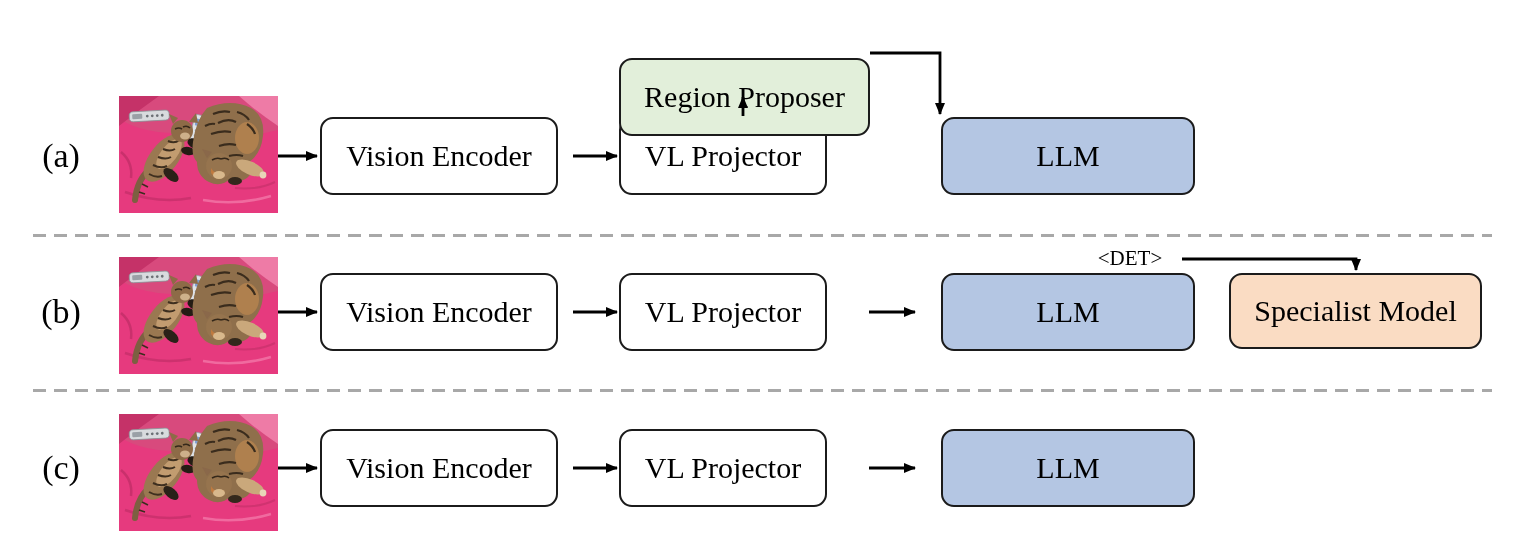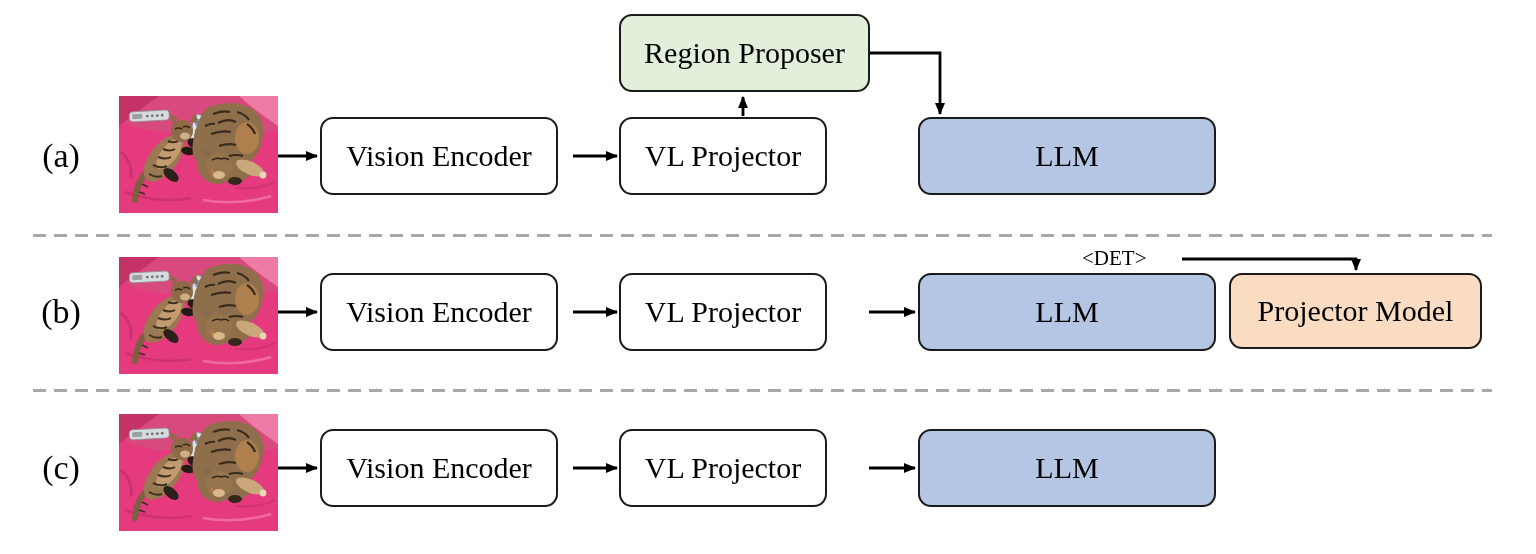--- a/index.html
+++ b/index.html
@@ -13,31 +13,31 @@
   }
   .lbl-a{top:138px}.lbl-b{top:294px}.lbl-c{top:450px}
   .box{
     position:absolute;height:78px;box-sizing:border-box;
     border:2.5px solid #1b1b1b;border-radius:13px;
     display:flex;align-items:center;justify-content:center;
     font-size:30px;background:#fff;white-space:nowrap;
   }
   .x-ve{left:320px;width:238px}
   .x-vlp{left:619px;width:208px}
-  .x-llm{left:918px;width:298px}
+  .x-llm{left:941px;width:254px}
   .x-rp{left:619px;width:251px;top:14px}
   .x-sm{left:1229px;width:253px;top:273px;height:76px}
   .y-a{top:117px}.y-b{top:273px}.y-c{top:429px}
   .divider{
     position:absolute;left:33px;width:1459px;height:3px;
     background:repeating-linear-gradient(90deg,#a8a8a8 0 13px,transparent 13px 21px);
   }
   .div-1{top:234px}.div-2{top:389px}
   .det-token{
-    position:absolute;left:1082px;top:245px;width:96px;
+    position:absolute;left:1082px;top:245px;width:96px;text-align:center;
     font-size:21px;line-height:26px;
   }
   .cat{position:absolute;left:119px;width:159px;height:117px}
   .cat-a{top:96px}.cat-b{top:257px}.cat-c{top:414px}
   #arrow-overlay{position:absolute;left:0;top:0;pointer-events:none}
   .arrow{stroke:#000;stroke-width:2.8;fill:none}
 </style>
 </head>
 <body>
 
@@ -115,27 +115,27 @@
     </svg>
   <svg class="cat cat-b" viewBox="0 0 159 117">
       <use href="#cat-scene"></use>
     </svg>
   <svg class="cat cat-c" viewBox="0 0 159 117">
       <use href="#cat-scene"></use>
     </svg>
 
   <div class="box x-ve y-a" style="background-color: rgb(255, 255, 255);">Vision Encoder</div>
   <div class="box x-vlp y-a" style="background-color: rgb(255, 255, 255);">VL Projector</div>
-  <div class="box x-rp" style="background-color: rgb(226, 239, 218);">Region Proposer</div>
+  <div class="box x-rp" style="background-color: rgb(226, 239, 218); margin-top: 44px;">Region Proposer</div>
   <div class="box x-llm y-a" style="background-color: rgb(180, 198, 227);">LLM</div>
 
   <div class="box x-ve y-b" style="background-color: rgb(255, 255, 255);">Vision Encoder</div>
   <div class="box x-vlp y-b" style="background-color: rgb(255, 255, 255);">VL Projector</div>
   <div class="box x-llm y-b" style="background-color: rgb(180, 198, 227);">LLM</div>
-  <div class="box x-sm" style="background-color: rgb(250, 220, 195);">Projector Model</div>
+  <div class="box x-sm" style="background-color: rgb(250, 220, 195);">Specialist Model</div>
   <div class="det-token">&lt;DET&gt;</div>
 
   <div class="box x-ve y-c" style="background-color: rgb(255, 255, 255);">Vision Encoder</div>
   <div class="box x-vlp y-c" style="background-color: rgb(255, 255, 255);">VL Projector</div>
   <div class="box x-llm y-c" style="background-color: rgb(180, 198, 227);">LLM</div>
 
   <svg id="arrow-overlay" width="1536" height="554">
     <defs>
       <marker id="ah" markerUnits="userSpaceOnUse" markerWidth="12" markerHeight="10" refX="11" refY="5" orient="auto">
         <path d="M0,0 L12,5 L0,10 Z" fill="#000"></path>

